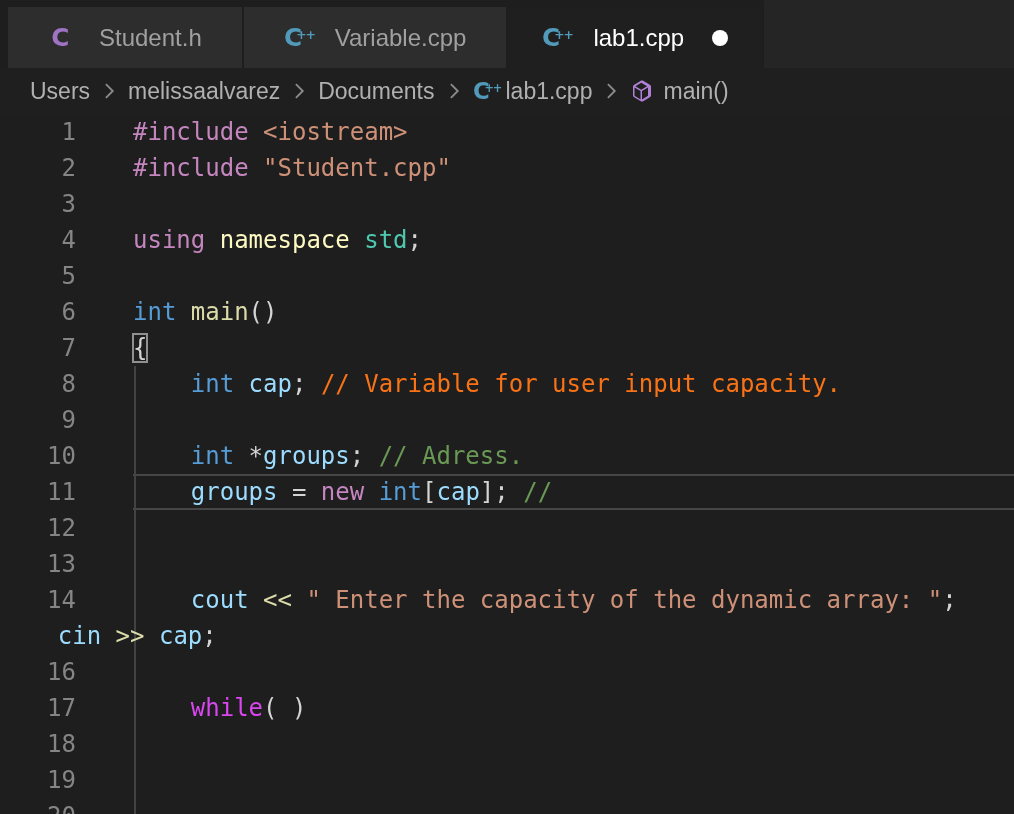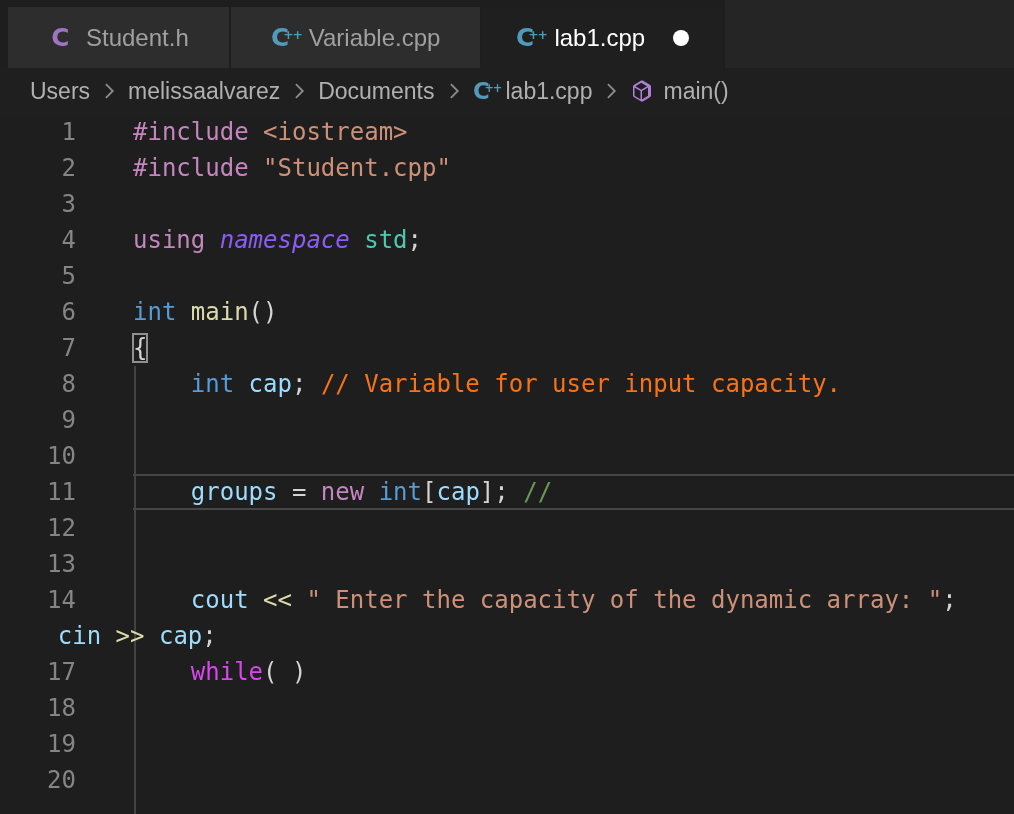--- a/index.html
+++ b/index.html
@@ -17,21 +17,21 @@
     background:var(--tabbar-bg,#1e1e1e);
   }
   .tabs{display:flex;align-items:stretch;}
   .tab{
     margin-top:7px;margin-right:2px;display:flex;align-items:center;
     padding:0 40px;background:var(--tab-inactive-bg,#2d2d2d);
     color:var(--tab-inactive-fg,#a0a0a0);font-size:24px;cursor:pointer;white-space:nowrap;
   }
   .tab:first-child{margin-left:8px;}
   .tab.active{background:var(--tab-active-bg,#1f1f1f);color:var(--tab-active-fg,#ffffff);padding:0 34px;}
-  .tab-label{margin-left:12px;}
+  .tab-label{margin-left:25px;}
   .tab .dot{
     width:16px;height:16px;border-radius:50%;margin-left:28px;
     background:var(--dirty-dot,#ffffff);flex:0 0 16px;
   }
   .tab-filler{flex:1;background:var(--tabbar-filler,#252526);}
   .ficon{display:inline-flex;width:26px;height:26px;flex:0 0 26px;}
   .ficon svg{width:100%;height:100%;overflow:visible;}
 
   
   .breadcrumbs{
@@ -166,21 +166,21 @@
         <div class="line">
           <span class="gutter">2</span>
           <span class="code"><span style="color: rgb(197, 134, 192);">#include</span><span style="color: rgb(212, 212, 212);"> </span><span style="color: rgb(206, 145, 120);">"Student.cpp"</span></span>
         </div>
         <div class="line">
           <span class="gutter">3</span>
           <span class="code"></span>
         </div>
         <div class="line">
           <span class="gutter">4</span>
-          <span class="code"><span style="color: rgb(197, 134, 192);">using</span><span style="color: rgb(212, 212, 212);"> </span><span style="color: #8b5cf6; font-style: italic;">namespace</span><span style="color: rgb(212, 212, 212);"> </span><span style="color: rgb(78, 201, 176);">std</span><span style="color: rgb(212, 212, 212);">;</span></span>
+          <span class="code"><span style="color: rgb(197, 134, 192);">using</span><span style="color: rgb(212, 212, 212);"> </span><span style="color: #fef9c3;">namespace</span><span style="color: rgb(212, 212, 212);"> </span><span style="color: rgb(78, 201, 176);">std</span><span style="color: rgb(212, 212, 212);">;</span></span>
         </div>
         <div class="line">
           <span class="gutter">5</span>
           <span class="code"></span>
         </div>
         <div class="line">
           <span class="gutter">6</span>
           <span class="code"><span style="color: rgb(86, 156, 214);">int</span><span style="color: rgb(212, 212, 212);"> </span><span style="color: rgb(220, 220, 170);">main</span><span style="color: rgb(212, 212, 212);">()</span></span>
         </div>
         <div class="line">
@@ -190,20 +190,21 @@
         <div class="line">
           <span class="gutter">8</span>
           <span class="code"><span style="color: rgb(212, 212, 212);">    </span><span style="color: rgb(86, 156, 214);">int</span><span style="color: rgb(212, 212, 212);"> </span><span style="color: rgb(156, 220, 254);">cap</span><span style="color: rgb(212, 212, 212);">; </span><span style="color: #f97316;">// Variable for user input capacity.</span></span>
         </div>
         <div class="line">
           <span class="gutter">9</span>
           <span class="code"></span>
         </div>
         <div class="line">
           <span class="gutter">10</span>
+          <span class="code"><span style="color: rgb(212, 212, 212);">    </span><span style="color: rgb(86, 156, 214);">int</span><span style="color: rgb(212, 212, 212);"> *</span><span style="color: rgb(156, 220, 254);">groups</span><span style="color: rgb(212, 212, 212);">; </span><span style="color: rgb(106, 153, 85);">// Adress.</span></span>
         </div>
         <div class="line current">
           <span class="gutter">11</span>
           <span class="code"><span style="color: rgb(212, 212, 212);">    </span><span style="color: rgb(156, 220, 254);">groups</span><span style="color: rgb(212, 212, 212);"> = </span><span style="color: rgb(197, 134, 192);">new</span><span style="color: rgb(212, 212, 212);"> </span><span style="color: rgb(86, 156, 214);">int</span><span style="color: rgb(212, 212, 212);">[</span><span style="color: rgb(156, 220, 254);">cap</span><span style="color: rgb(212, 212, 212);">]; </span><span style="color: rgb(106, 153, 85);">//</span></span>
         </div>
         <div class="line">
           <span class="gutter">12</span>
           <span class="code"></span>
         </div>
         <div class="line">
@@ -211,20 +212,24 @@
           <span class="code"></span>
         </div>
         <div class="line">
           <span class="gutter">14</span>
           <span class="code"><span style="color: rgb(212, 212, 212);">    </span><span style="color: rgb(156, 220, 254);">cout</span><span style="color: rgb(212, 212, 212);"> </span><span style="color: rgb(220, 220, 170);">&lt;&lt;</span><span style="color: rgb(212, 212, 212);"> </span><span style="color: rgb(206, 145, 120);">" Enter the capacity of the dynamic array: "</span><span style="color: rgb(212, 212, 212);">;</span></span>
         </div>
         <div class="line">
           <span class="code"><span style="color: rgb(212, 212, 212);">    </span><span style="color: rgb(156, 220, 254);">cin</span><span style="color: rgb(212, 212, 212);"> </span><span style="color: rgb(220, 220, 170);">&gt;&gt;</span><span style="color: rgb(212, 212, 212);"> </span><span style="color: rgb(156, 220, 254);">cap</span><span style="color: rgb(212, 212, 212);">;</span></span>
         </div>
         <div class="line">
+          <span class="gutter">16</span>
+          <span class="code"></span>
+        </div>
+        <div class="line">
           <span class="gutter">17</span>
           <span class="code"><span style="color: rgb(212, 212, 212);">    </span><span style="color: #d946ef;">while</span><span style="color: rgb(212, 212, 212);">( )</span></span>
         </div>
         <div class="line">
           <span class="gutter">18</span>
           <span class="code"></span>
         </div>
         <div class="line">
           <span class="gutter">19</span>
           <span class="code"></span>

